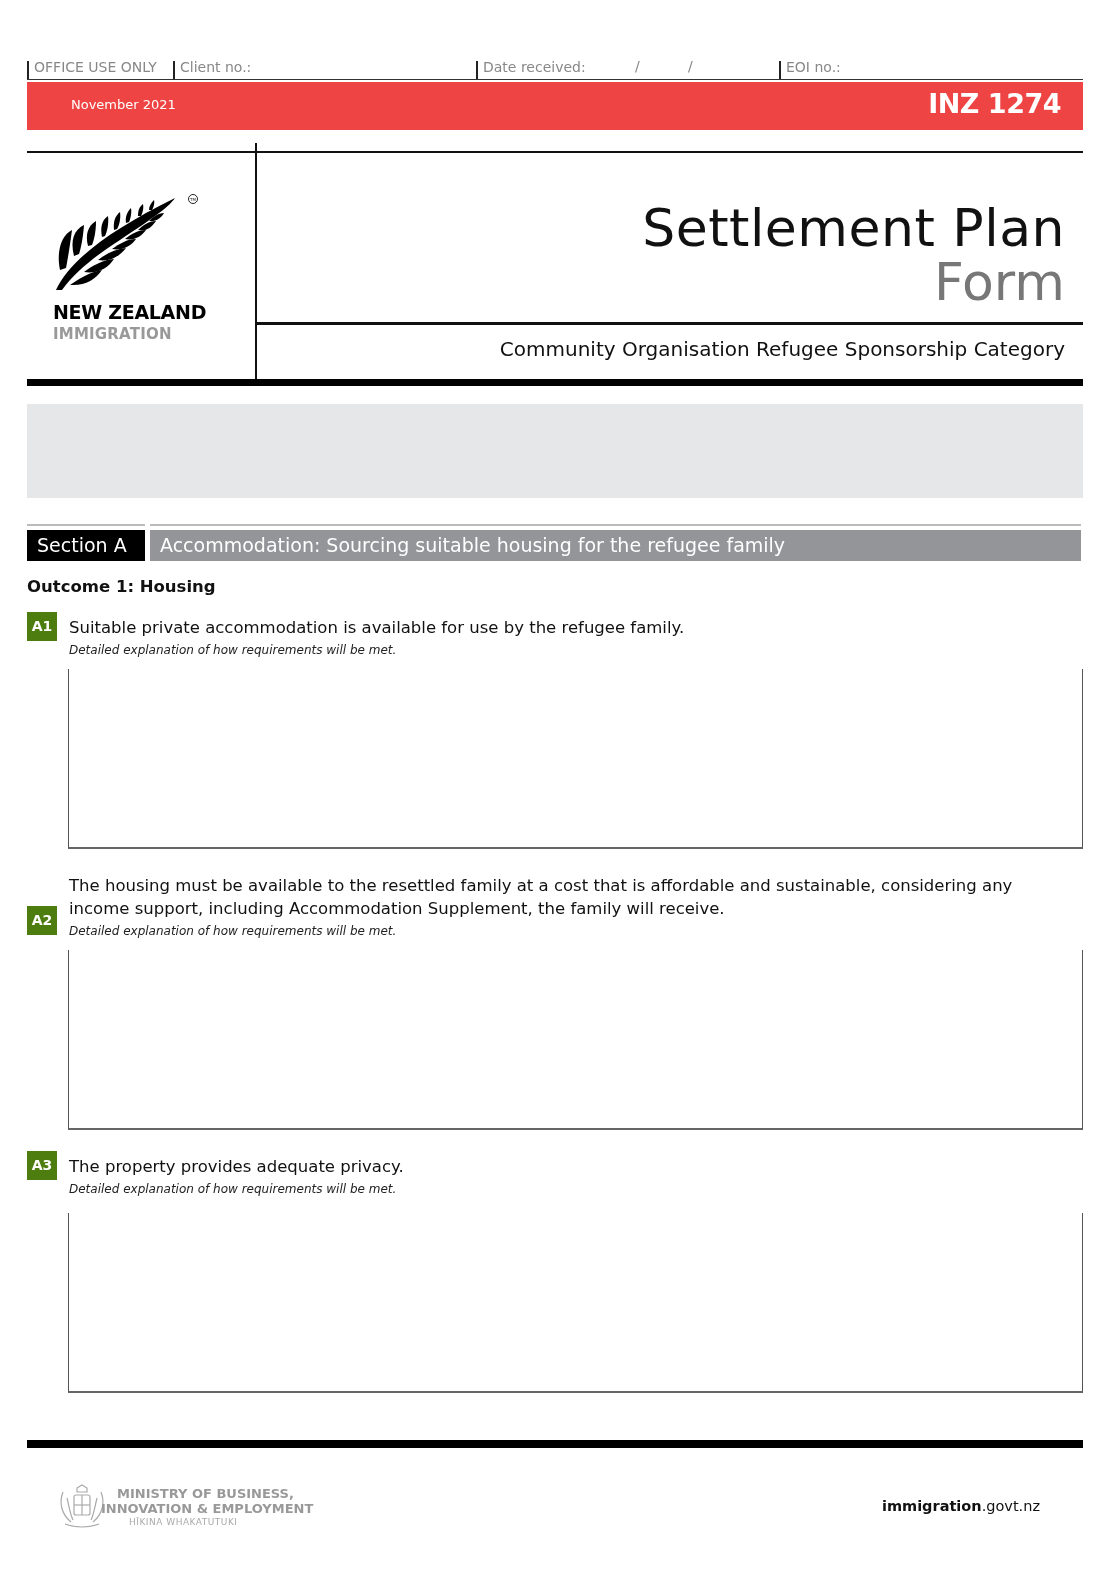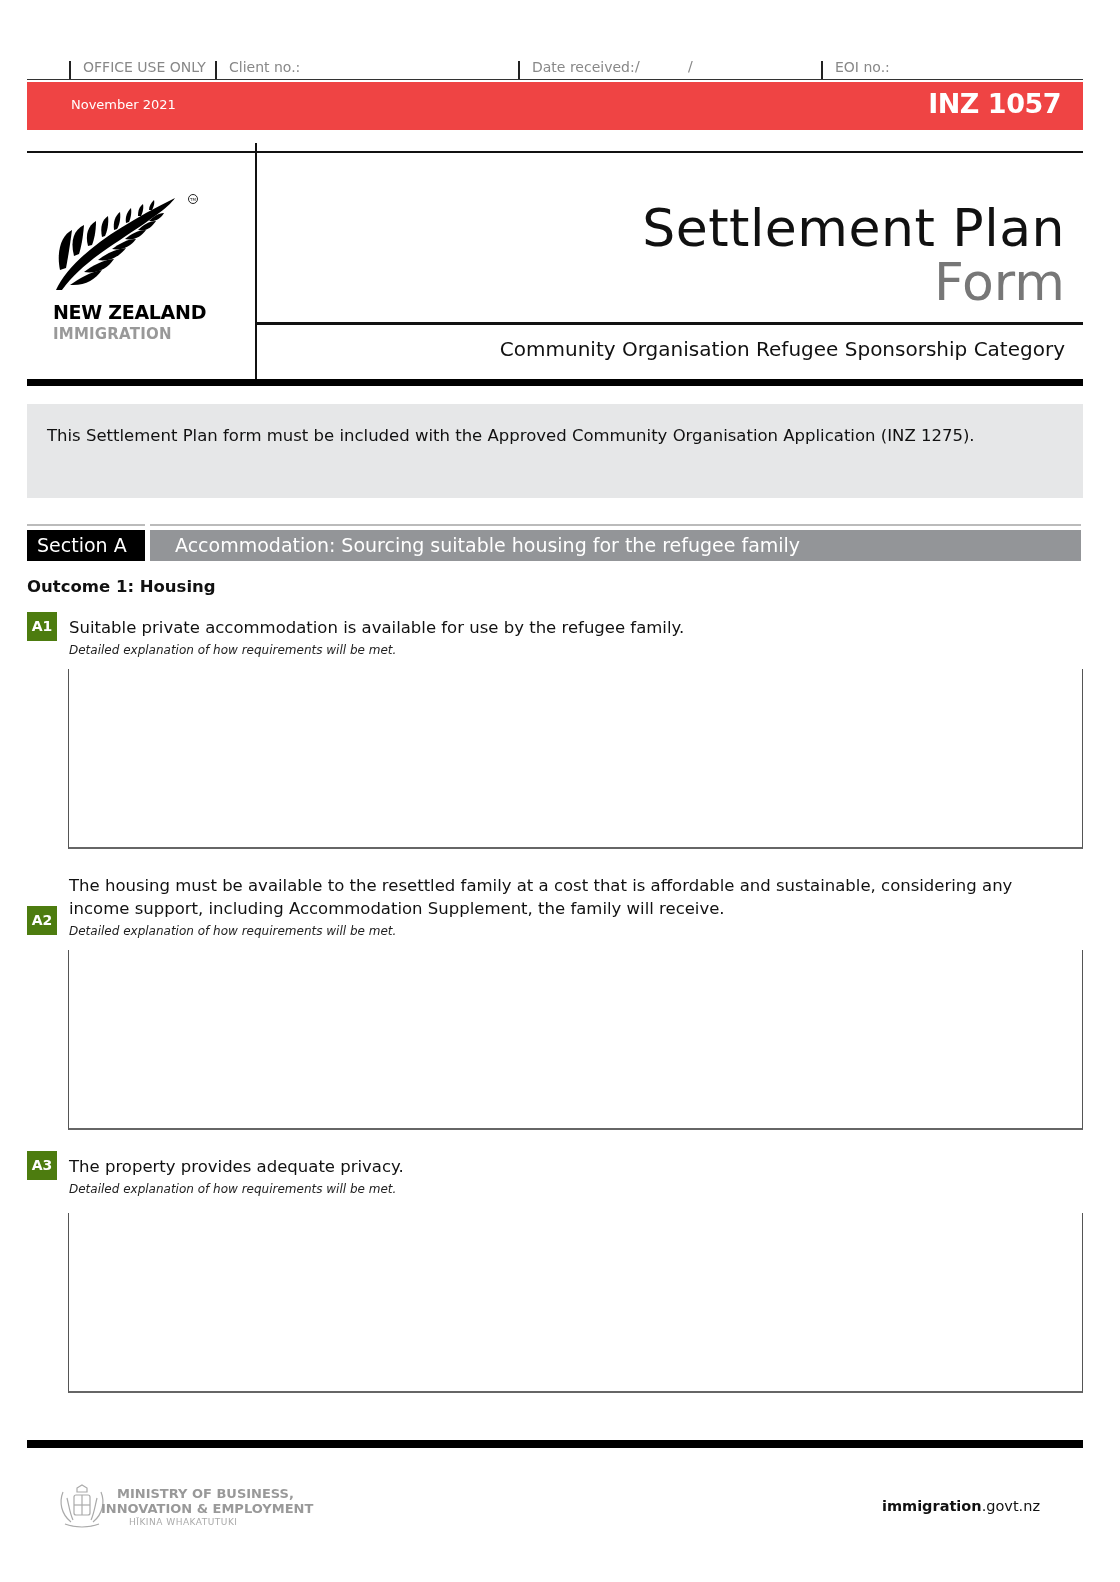--- a/index.html
+++ b/index.html
@@ -3,21 +3,21 @@
   <meta charset="utf-8">
   <style>
     * { box-sizing: border-box; margin: 0; padding: 0; }
     html, body { width: 1120px; height: 1582px; background: #ffffff; }
     body { font-family: "DejaVu Sans", sans-serif; color: #111; position: relative; overflow: hidden; }
 
     .abs { position: absolute; }
 
     
     .office-strip { left: 27px; top: 56px; width: 1056px; height: 24px; border-bottom: 1.5px solid #333; }
-    .office-cell { position: absolute; top: 2px; font-size: 14px; color: #888; line-height: 18px; padding-left: 14px; white-space: nowrap; margin-left: 42px; }
+    .office-cell { position: absolute; top: 2px; font-size: 14px; color: #888; line-height: 18px; padding-left: 7px; white-space: nowrap; }
     .office-cell::before { content: ""; position: absolute; left: 0; top: 3px; width: 1.5px; height: 18px; background: #222; }
     .date-slash { position: absolute; top: 2px; font-size: 14px; color: #888; }
 
     
     .band { left: 27px; top: 82px; width: 1056px; height: 48px; background: #ef4444; color: #fff; }
     .band-date { position: absolute; left: 44px; top: 15px; font-size: 13px; color: #fff; }
     .band-code { position: absolute; right: 22px; top: 6px; font-size: 27px; font-weight: bold; color: #fff; letter-spacing: -0.5px; }
 
     .rule-thin { left: 27px; top: 151px; width: 1056px; height: 2px; background: #111; }
     .vrule { left: 255px; top: 143px; width: 2px; height: 237px; background: #111; }
@@ -35,21 +35,21 @@
     .title-cat { right: 55px; top: 337px; font-size: 20px; color: #111; }
 
     
     .info-box { left: 27px; top: 404px; width: 1056px; height: 94px; background: #e6e7e8; padding: 16px 20px; }
     .info-line { font-size: 16.5px; line-height: 32px; color: #111; }
 
     
     .sec-topline-a { left: 27px; top: 524px; width: 118px; height: 2px; background: #bbb; }
     .sec-topline-b { left: 150px; top: 524px; width: 931px; height: 2px; background: #bbb; }
     .sec-label { left: 27px; top: 530px; width: 118px; height: 31px; background: #000; color: #fff; font-size: 19px; line-height: 31px; padding-left: 10px; }
-    .sec-title { left: 150px; top: 530px; width: 931px; height: 31px; background: #939598; color: #fff; font-size: 19px; line-height: 31px; padding-left: 25px; }
+    .sec-title { left: 150px; top: 530px; width: 931px; height: 31px; background: #939598; color: #fff; font-size: 19px; line-height: 31px; padding-left: 10px; }
     .outcome { left: 27px; top: 577px; font-size: 16.5px; font-weight: bold; color: #111; }
 
     
     .q-badge { width: 30px; height: 29px; background: #4d7c0f; color: #fff; font-size: 14px; font-weight: bold; text-align: center; line-height: 29px; }
     .q-text { left: 69px; font-size: 16.5px; line-height: 23px; color: #111; width: 1000px; }
     .q-hint { left: 69px; font-size: 12px; font-style: italic; color: #222; }
     .q-box { left: 68px; width: 1015px; height: 180px; border-left: 1.5px solid #555; border-right: 1.5px solid #555; border-bottom: 2px solid #666; background: #fff; }
 
     
     .footer-rule { left: 27px; top: 1440px; width: 1056px; height: 8px; background: #000; }
@@ -67,21 +67,21 @@
   <span class="office-cell" style="left:0;">OFFICE USE ONLY</span>
   <span class="office-cell" style="left:146px; width:300px; height:22px;"><span>Client no.:</span></span>
   <span class="office-cell" style="left:449px; width:300px; height:22px;"><span>Date received:</span></span>
   <span class="date-slash" style="left:608px;">/</span>
   <span class="date-slash" style="left:661px;">/</span>
   <span class="office-cell" style="left:752px; width:300px; height:22px;"><span>EOI no.:</span></span>
 </div>
 
 <div class="abs band">
   <span class="band-date">November 2021</span>
-  <span class="band-code">INZ 1057</span>
+  <span class="band-code">INZ 1274</span>
 </div>
 
 <div class="abs rule-thin"></div>
 <div class="abs vrule"></div>
 <div class="abs rule-mid"></div>
 <div class="abs rule-thick"></div>
 
 <svg class="abs logo-fern" viewBox="0 0 155 105">
   <path d="M6 100 C 20 70, 60 40, 125 8 C 118 18, 100 30, 70 50 C 45 66, 25 82, 12 100 Z" fill="#000"></path>
   <g fill="#000">
@@ -105,21 +105,20 @@
   <text x="143" y="11" font-size="4" text-anchor="middle" fill="#222" font-family="DejaVu Sans, sans-serif">TM</text>
 </svg>
 <div class="abs logo-nz">NEW ZEALAND</div>
 <div class="abs logo-imm">IMMIGRATION</div>
 
 <div class="abs title-main">Settlement Plan</div>
 <div class="abs title-sub">Form</div>
 <div class="abs title-cat">Community Organisation Refugee Sponsorship Category</div>
 
 <div class="abs info-box">
-  <div class="info-line">This Settlement Plan form must be included with the Approved Community Organisation Application (INZ 1275).</div>
 </div>
 
 <div class="abs sec-topline-a"></div>
 <div class="abs sec-topline-b"></div>
 <div class="abs sec-label">Section A</div>
 <div class="abs sec-title">Accommodation: Sourcing suitable housing for the refugee family</div>
 <div class="abs outcome">Outcome 1: Housing</div>
 
 <div class="abs q-badge" style="left:27px; top:612px;">A1</div>
 <div class="abs q-text" style="top:616px;">Suitable private accommodation is available for use by the refugee family.</div>

